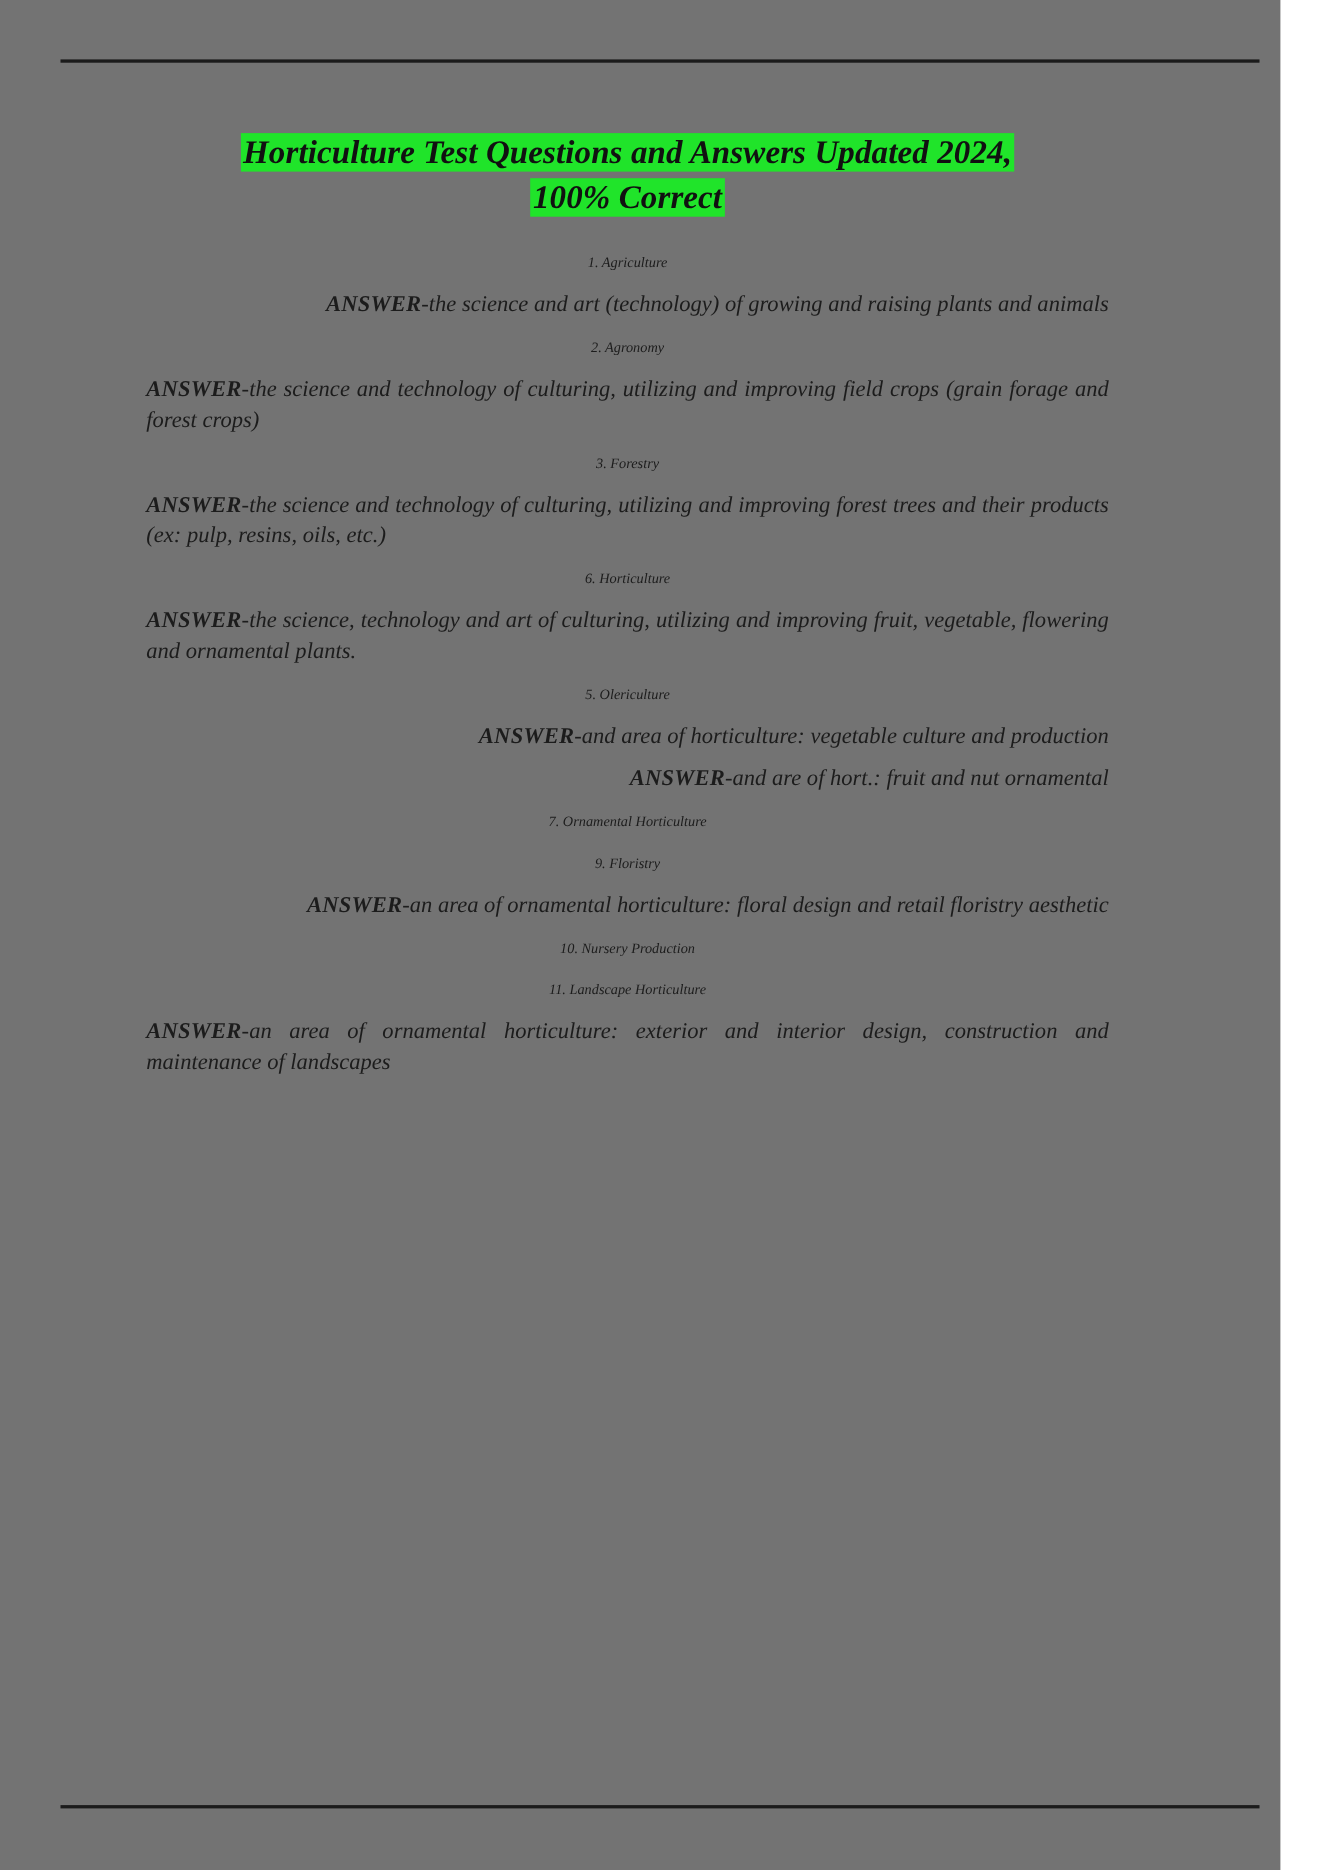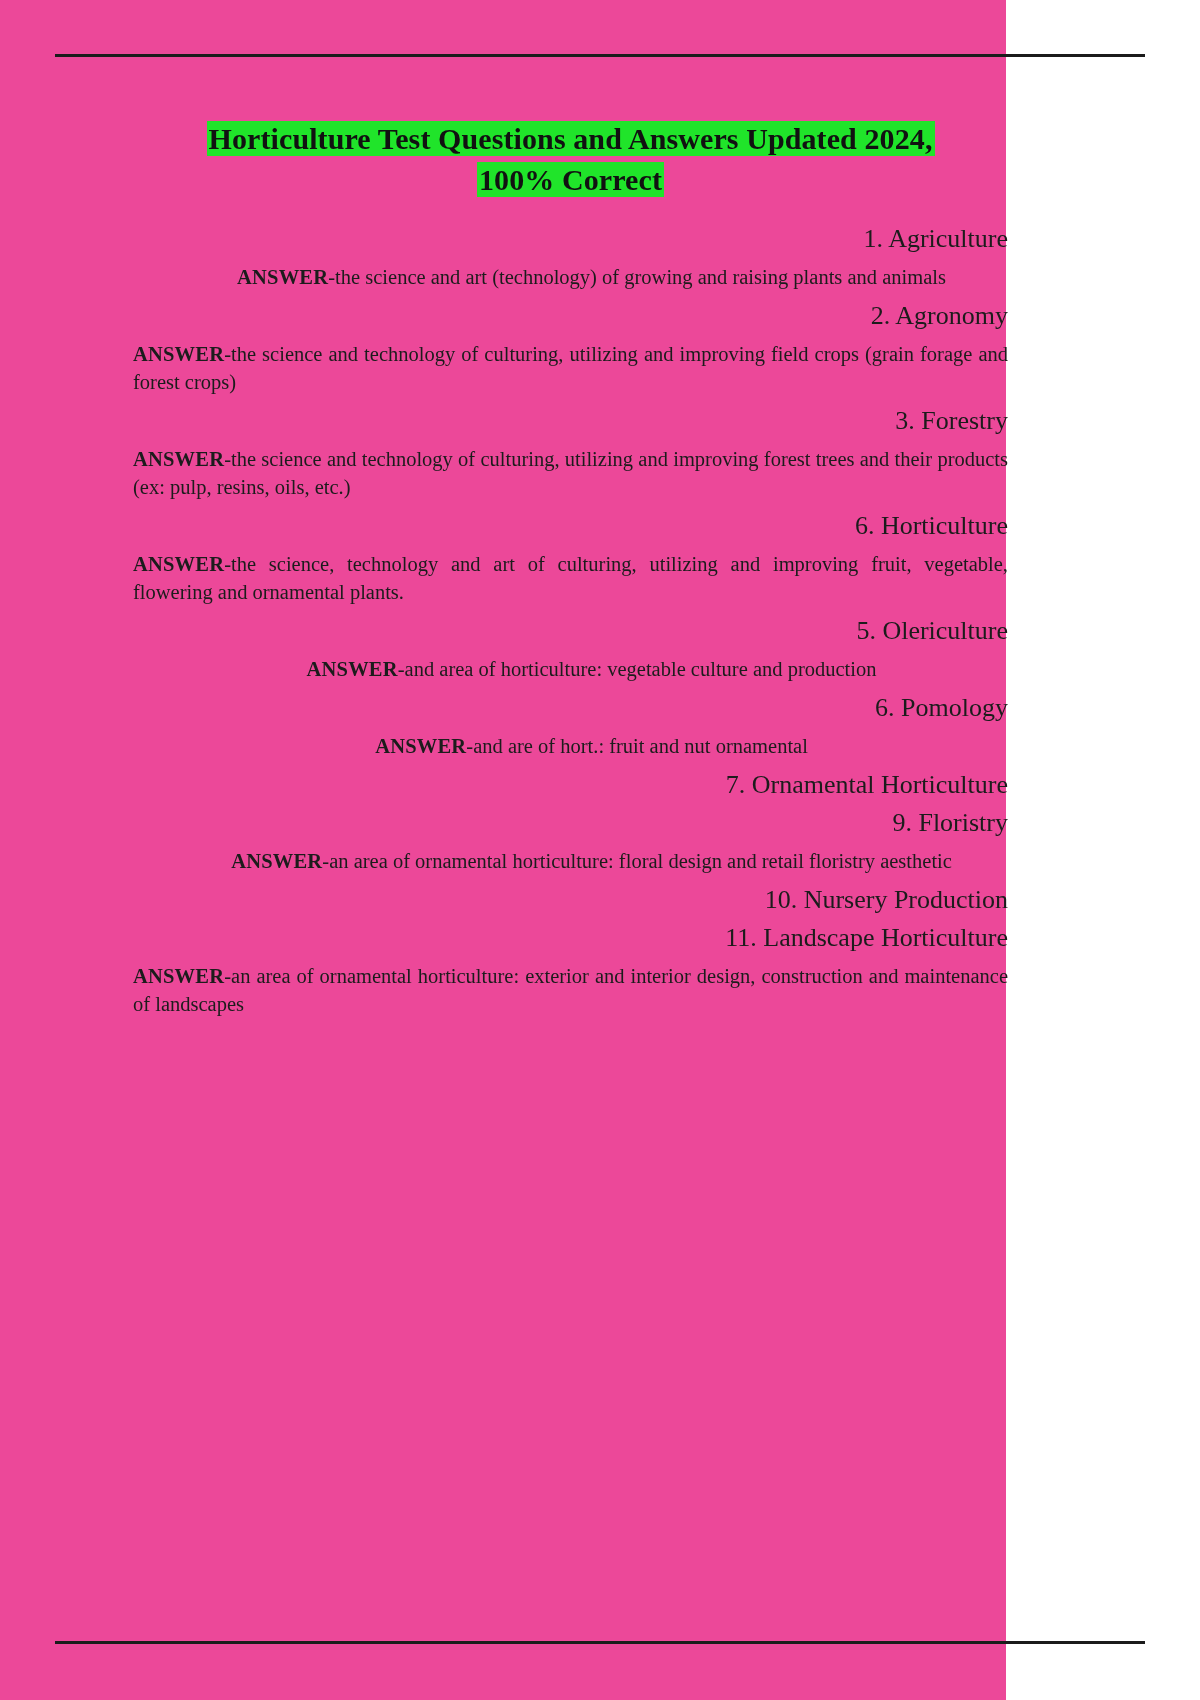--- a/index.html
+++ b/index.html
@@ -13,23 +13,24 @@
     position: relative;
     font-family: "Liberation Serif", "DejaVu Serif", serif;
     color: #1a1a1a;
     overflow: hidden;
   }
 
   .page {
     position: absolute;
     left: 0;
     top: 0;
-    width: 1006px;
+    width: 1164px;
     height: 1700px;
-    background: #ec4899;
+    background: #737373;
+    font-style: italic;
   }
 
   .rule {
     position: absolute;
     left: 55px;
     width: 1090px;
     height: 3px;
     background: #1b1b1b;
   }
   .rule-top { top: 54px; }
@@ -56,39 +57,39 @@
     padding: 1px 2px;
     box-decoration-break: clone;
     -webkit-box-decoration-break: clone;
   }
 
   .qa-block {
     margin: 0;
   }
 
   .q-line {
-    font-size: 26px;
+    font-size: 13px;
     line-height: 27px;
     margin: 0;
     padding: 11px 0 0 0;
-    text-align: right;
+    text-align: center;
     color: #1c1c1c;
   }
 
   .a-line {
     font-size: 20.5px;
     line-height: 28px;
     margin: 0;
     padding: 11px 0 0 0;
     text-align: justify;
     text-justify: inter-word;
     color: #1c1c1c;
   }
   .a-line.nojust {
-    text-align: center;
+    text-align: right;
     margin-left: 42px;
   }
 
   .a-label {
     font-weight: bold;
     letter-spacing: 0.2px;
   }
 </style>
 </head>
 <body>
@@ -119,21 +120,20 @@
         </div>
         <div class="qa-block">
           <p class="q-line">6. Horticulture</p>
           <p class="a-line"><span class="a-label">ANSWER</span><span>-</span><span>the science, technology and art of culturing, utilizing and improving fruit, vegetable, flowering and ornamental plants.</span></p>
         </div>
         <div class="qa-block">
           <p class="q-line">5. Olericulture</p>
           <p class="a-line nojust"><span class="a-label">ANSWER</span><span>-</span><span>and area of horticulture: vegetable culture and production</span></p>
         </div>
         <div class="qa-block">
-          <p class="q-line">6. Pomology</p>
           <p class="a-line nojust"><span class="a-label">ANSWER</span><span>-</span><span>and are of hort.: fruit and nut ornamental</span></p>
         </div>
         <div class="qa-block">
           <p class="q-line">7. Ornamental Horticulture</p>
         </div>
         <div class="qa-block">
           <p class="q-line">9. Floristry</p>
           <p class="a-line nojust"><span class="a-label">ANSWER</span><span>-</span><span>an area of ornamental horticulture: floral design and retail floristry aesthetic</span></p>
         </div>
         <div class="qa-block">

